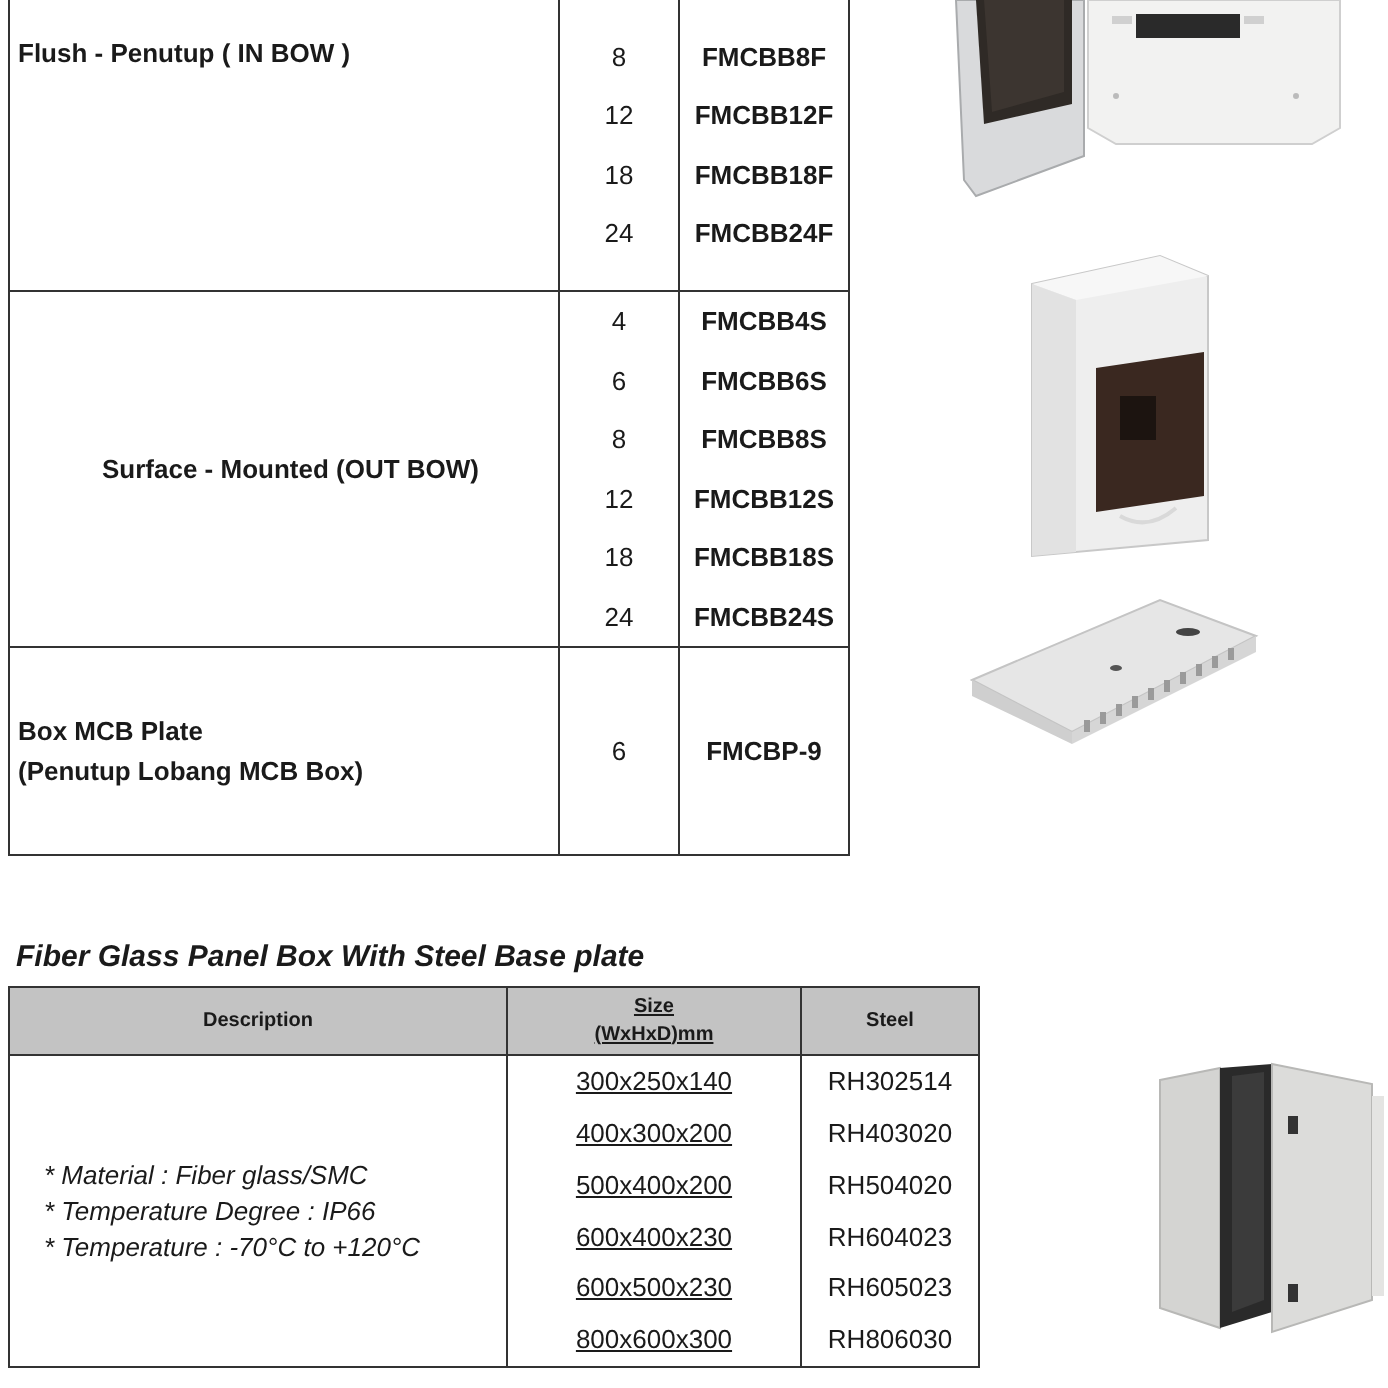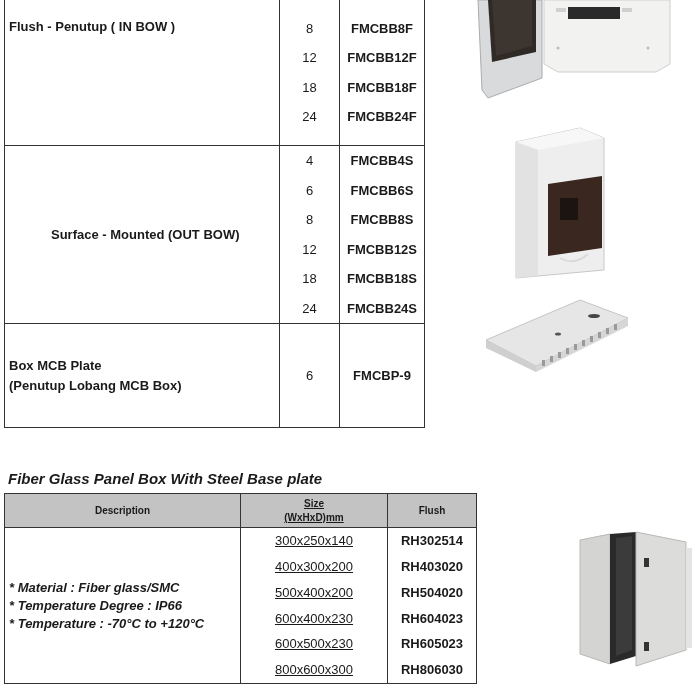--- a/index.html
+++ b/index.html
@@ -22,23 +22,23 @@
     .plate-desc { line-height: 20px; }
 
     
     #fg-title { left: 8px; top: 470px; font-size: 15px; font-weight: bold; }
     #fg-table { position: absolute; left: 4px; top: 493px; }
     #fg-table th { background: #c3c3c3; border: 1.5px solid #333; font-size: 10px; font-weight: bold; height: 33px; padding: 0; line-height: 14px; }
     #fg-table td { border: 1.5px solid #333; padding: 0; font-size: 13px; }
     #fg-table .c1 { width: 231px; }
     #fg-table .c2 { width: 146px; text-decoration: underline; }
     #fg-table .c3 { width: 88px; }
-    #fg-table td.specs { font-style: italic; padding-left: 4px; vertical-align: middle; line-height: 18px; font-weight: bold; }
+    #fg-table td.specs { font-style: italic; padding-left: 17px; vertical-align: middle; line-height: 18px; }
     #fg-table td.size div, #fg-table td.type div { height: 25.8px; line-height: 25.8px; text-align: center; }
-    #fg-table td.type { font-weight: bold; }
+    #fg-table td.type { font-weight: normal; }
 
     
     .img { position: absolute; }
   </style>
 </head>
 <body>
 
 <table id="mcb-table">
 
   <tbody>
@@ -143,21 +143,21 @@
 <div id="fg-title" class="abs">Fiber Glass Panel Box With Steel Base plate</div>
 
 <table id="fg-table">
   <tbody>
       <tr>
     <th class="c1">Description</th>
     <th class="c2">
       <div>Size</div>
       <div>(WxHxD)mm</div>
     </th>
-    <th class="c3">Flush</th>
+    <th class="c3">Steel</th>
   </tr>
   <tr>
     <td class="c1 specs" style="height:155px;">
       <div>* Material : Fiber glass/SMC</div>
       <div>* Temperature Degree : IP66</div>
       <div>* Temperature : -70°C to +120°C</div>
     </td>
     <td class="c2 size">
       <div>300x250x140</div>
       <div>400x300x200</div>

